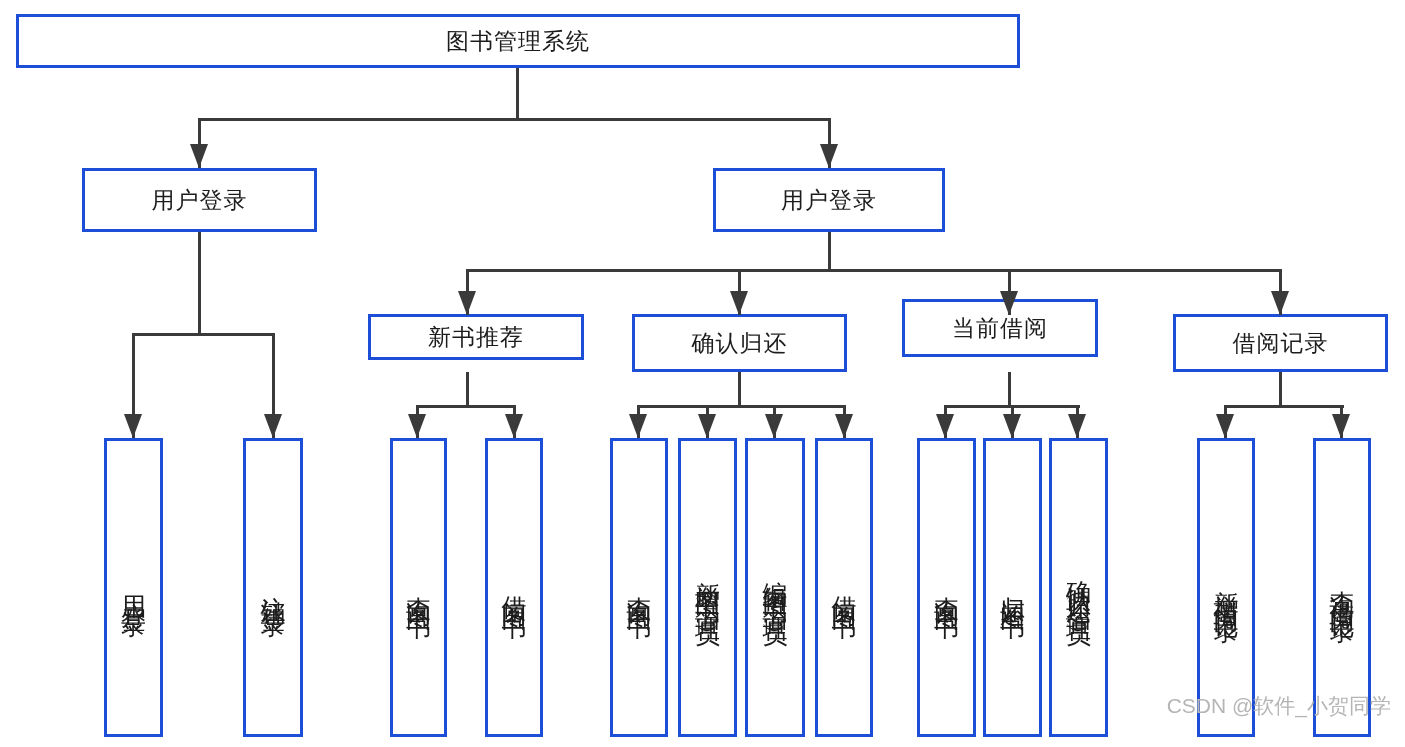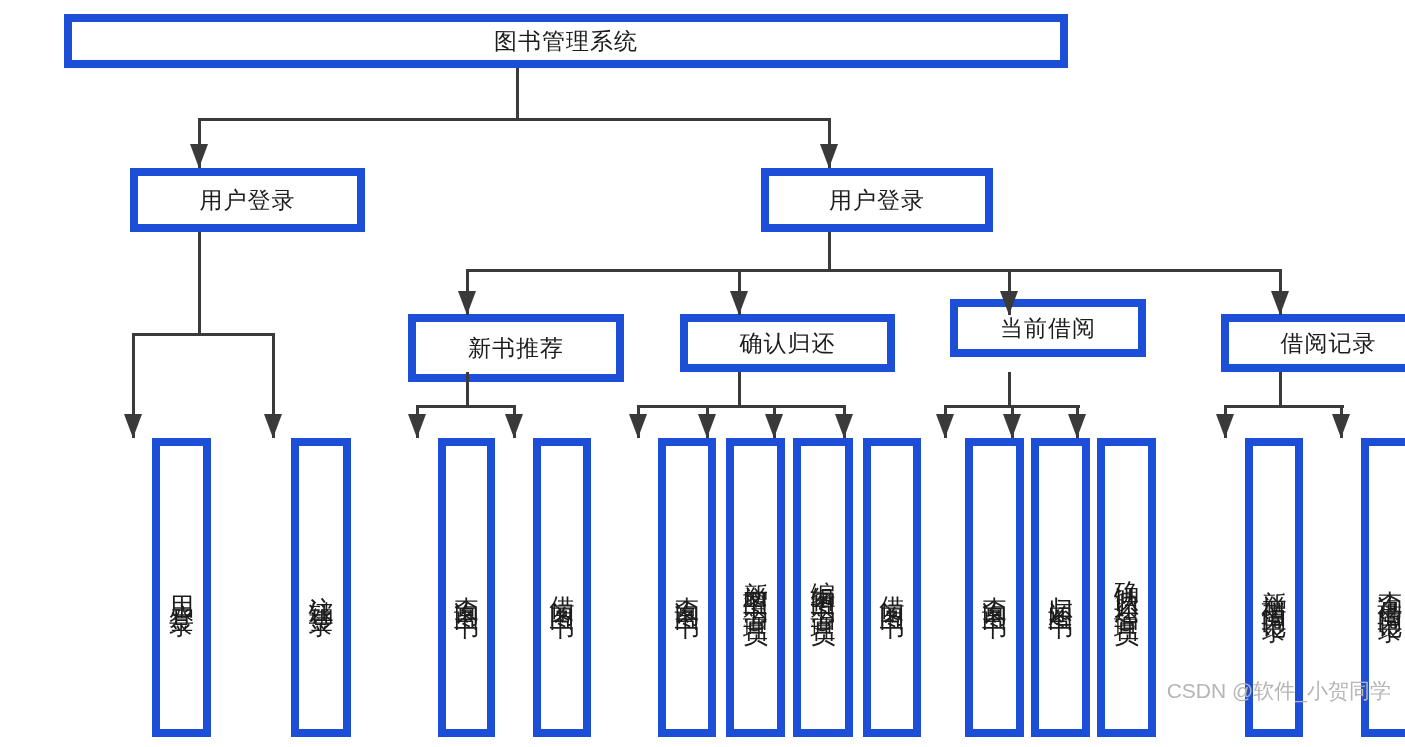--- a/index.html
+++ b/index.html
@@ -1,22 +1,22 @@
 <!DOCTYPE html>
 <html><head>
 <meta charset="utf-8">
 <style>
   html,body{margin:0;padding:0;background:#ffffff;}
   #canvas{
     position:relative;width:1405px;height:747px;background:#ffffff;overflow:hidden;
     font-family:"Liberation Sans","DejaVu Sans",sans-serif;
   }
   .box{
-    position:absolute;box-sizing:border-box;border:8px solid #1d4ed8;background:#ffffff;
-    display:flex;align-items:center;justify-content:center;color:#1c1c1c;margin-left:48px;
+    position:absolute;box-sizing:border-box;border:3px solid #1d4ed8;background:#ffffff;
+    display:flex;align-items:center;justify-content:center;color:#1c1c1c;
   }
   .box .lbl{font-size:23px;letter-spacing:1px;white-space:nowrap;}
   .box.v .lbl{
     writing-mode:vertical-rl;font-size:25px;letter-spacing:6px;line-height:1;
     white-space:normal;
   }
   .root .lbl{font-size:23px;}
   .hline,.vline{position:absolute;background:#3a3a3a;}
   .hline{height:3px;}
   .vline{width:3px;}
@@ -38,21 +38,21 @@
     <span class="lbl">图书管理系统</span>
   </div>
 
   <div class="box" style="left:82px;top:168px;width:235px;height:64px">
     <span class="lbl">用户登录</span>
   </div>
   <div class="box" style="left:713px;top:168px;width:232px;height:64px">
     <span class="lbl">用户登录</span>
   </div>
 
-  <div class="box" style="left:360px;top:314px;width:216px;height:68px">
+  <div class="box" style="left:368px;top:314px;width:216px;height:46px">
     <span class="lbl">新书推荐</span>
   </div>
   <div class="box" style="left:632px;top:314px;width:215px;height:58px">
     <span class="lbl">确认归还</span>
   </div>
   <div class="box" style="left:902px;top:299px;width:196px;height:58px">
     <span class="lbl">当前借阅</span>
   </div>
   <div class="box" style="left:1173px;top:314px;width:215px;height:58px">
     <span class="lbl">借阅记录</span>
@@ -154,15 +154,15 @@
   <div class="vline" style="left:1076px;top:405px;height:33px"></div>
   <div class="arrow" style="left:1068px;top:414px"></div>
 
   <div class="vline" style="left:1279px;top:372px;height:36px"></div>
   <div class="hline" style="left:1224px;top:405px;width:120px"></div>
   <div class="vline" style="left:1224px;top:405px;height:33px"></div>
   <div class="arrow" style="left:1216px;top:414px"></div>
   <div class="vline" style="left:1340px;top:405px;height:33px"></div>
   <div class="arrow" style="left:1332px;top:414px"></div>
 
-  <div class="watermark" style="right:14px;top:677px">CSDN @软件_小贺同学</div>
+  <div class="watermark" style="right:14px;top:692px">CSDN @软件_小贺同学</div>
 
 </div>
 
 </body></html>

